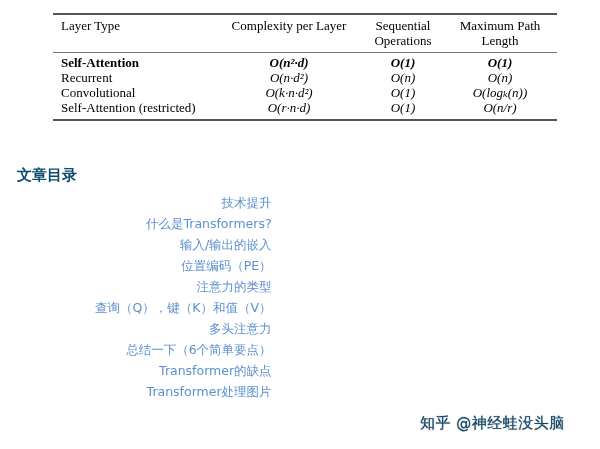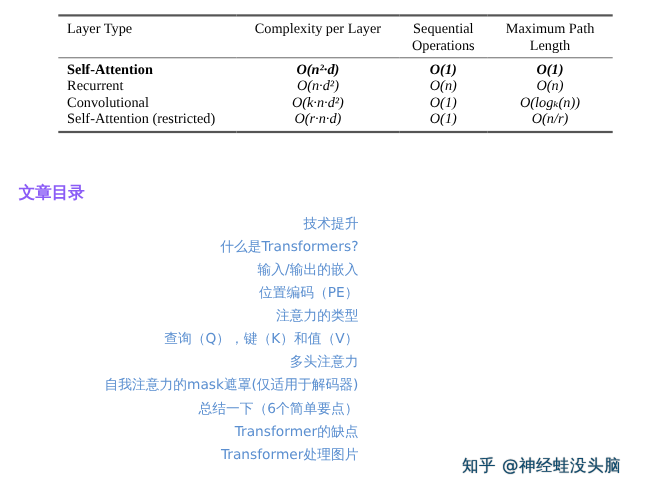--- a/index.html
+++ b/index.html
@@ -19,21 +19,21 @@
     table.cmp tbody tr:last-child td { padding-bottom: 4px; }
     .c0 { text-align: left; width: 150px; padding-left: 8px !important; }
     .c1 { text-align: center; width: 140px; }
     .c2 { text-align: center; width: 72px; }
     .c3 { text-align: center; margin-top: 48px; }
     td.math { font-style: italic; }
 
     .toc-title {
       position: absolute; left: 17px; top: 166px;
       font-family: "DejaVu Sans", sans-serif; font-weight: bold;
-      font-size: 15px; color: #8b5cf6;
+      font-size: 15px; color: #0c4a6e;
     }
     .toc-list { position: absolute; left: 95px; top: 192px; margin: 0; padding: 0; list-style: none; text-align: right; }
     .toc-list li {
       height: 21px; line-height: 21px;
       font-family: "DejaVu Sans", sans-serif; font-size: 12.5px;
       color: #5b8fd0; cursor: pointer; white-space: nowrap;
     }
     .watermark {
       position: absolute; left: 420px; top: 414px;
       font-family: "DejaVu Sans", sans-serif; font-size: 15px;
@@ -89,19 +89,18 @@
 <div class="toc-title">文章目录</div>
 
 <ul class="toc-list">
   <li>技术提升</li>
   <li>什么是Transformers?</li>
   <li>输入/输出的嵌入</li>
   <li>位置编码（PE）</li>
   <li>注意力的类型</li>
   <li>查询（Q），键（K）和值（V）</li>
   <li>多头注意力</li>
-  <li>自我注意力的mask遮罩(仅适用于解码器)</li>
   <li>总结一下（6个简单要点）</li>
   <li>Transformer的缺点</li>
   <li>Transformer处理图片</li>
 </ul>
 
 <div class="watermark">知乎 @神经蛙没头脑</div>
 
 </body></html>

